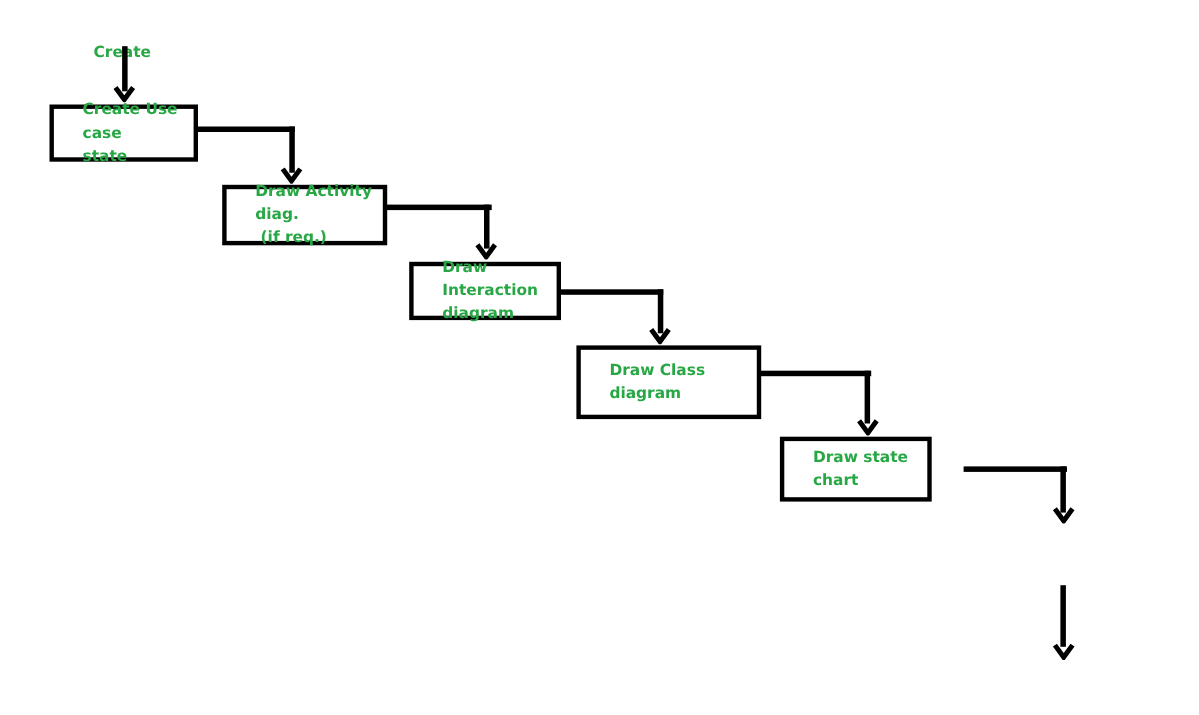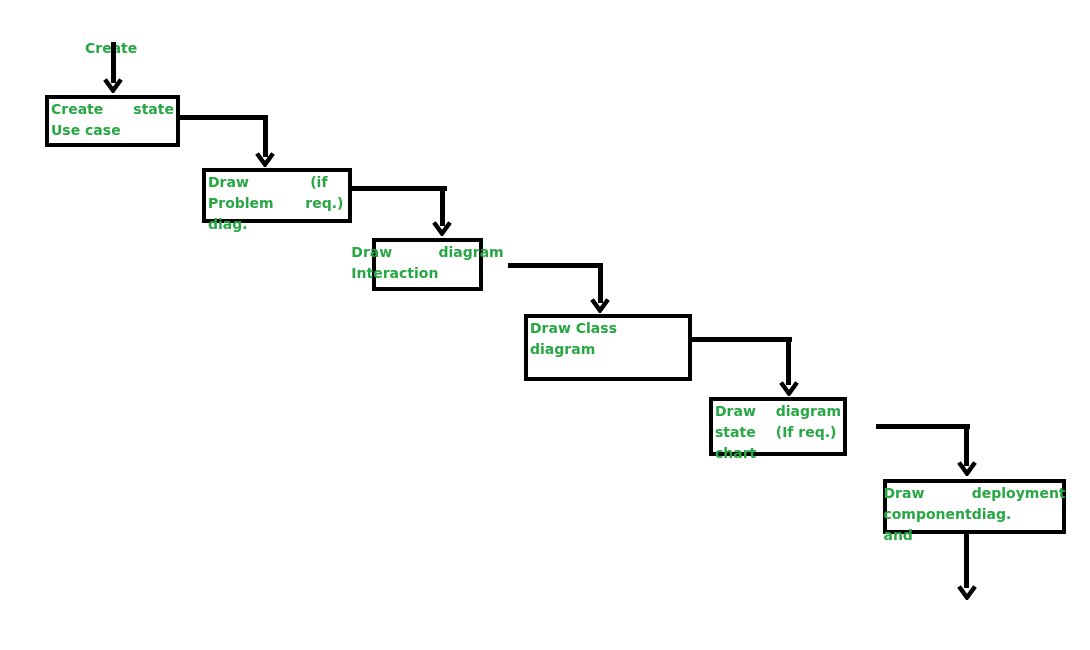--- a/index.html
+++ b/index.html
@@ -27,29 +27,29 @@
   .box{
     position:absolute;
     background:#ffffff;
     border:4px solid var(--line);
     box-sizing:border-box;
     color:var(--green);
     font-weight:bold;
     font-size:14px;
     line-height:21px;
     display:flex;
-    flex-direction:row;
+    flex-direction:column;
     justify-content:center;
-    padding-left:2px;
+    padding-left:26px;
     padding-right:2px;
     white-space:pre-wrap;
   }
   #box1{left:45px; top:95px; width:135px;height:52px;}
   #box2{left:202px;top:168px;width:150px;height:55px;}
-  #box3{left:372px;top:238px;width:111px;height:53px;}
+  #box3{left:372px;top:238px;width:138px;height:53px;}
   #box4{left:524px;top:314px;width:168px;height:67px;}
   #box5{left:709px;top:397px;width:138px;height:59px;}
   #box6{left:883px;top:479px;width:183px;height:55px;}
   .seg{position:absolute;background:var(--line);}
   .seg.h{height:5px;}
   .seg.v{width:5px;}
   #a1v{left:111px;top:42px; height:41px;}
   #c1h{left:178px;top:115px;width:90px;}
   #c1v{left:263px;top:115px;height:42px;}
   #c2h{left:350px;top:186px;width:97px;}
@@ -90,21 +90,21 @@
     <div>state</div>
   </div>
 
   <div class="seg h" id="c1h"></div>
   <div class="seg v" id="c1v"></div>
   <svg class="arrowhead" id="ah2" viewBox="0 0 22 15">
       <path d="M3 1.5 L11 12.5 L19 1.5" fill="none" stroke="#000000" stroke-width="4.5"></path>
     </svg>
 
   <div class="box" id="box2">
-    <div>Draw Problem diag.</div>
+    <div>Draw Activity diag.</div>
     <div> (if req.)</div>
   </div>
 
   <div class="seg h" id="c2h"></div>
   <div class="seg v" id="c2v"></div>
   <svg class="arrowhead" id="ah3" viewBox="0 0 22 15">
       <path d="M3 1.5 L11 12.5 L19 1.5" fill="none" stroke="#000000" stroke-width="4.5"></path>
     </svg>
 
   <div class="box" id="box3">
@@ -123,33 +123,28 @@
   </div>
 
   <div class="seg h" id="c4h"></div>
   <div class="seg v" id="c4v"></div>
   <svg class="arrowhead" id="ah5" viewBox="0 0 22 15">
       <path d="M3 1.5 L11 12.5 L19 1.5" fill="none" stroke="#000000" stroke-width="4.5"></path>
     </svg>
 
   <div class="box" id="box5">
     <div>Draw state chart</div>
-    <div>diagram (If req.)</div>
   </div>
 
   <div class="seg h" id="c5h"></div>
   <div class="seg v" id="c5v"></div>
   <svg class="arrowhead" id="ah6" viewBox="0 0 22 15">
       <path d="M3 1.5 L11 12.5 L19 1.5" fill="none" stroke="#000000" stroke-width="4.5"></path>
     </svg>
 
-  <div class="box" id="box6">
-    <div>Draw component and</div>
-    <div>deployment diag.</div>
-  </div>
 
   <div class="seg v" id="a6v"></div>
   <svg class="arrowhead" id="ah7" viewBox="0 0 22 15">
       <path d="M3 1.5 L11 12.5 L19 1.5" fill="none" stroke="#000000" stroke-width="4.5"></path>
     </svg>
 
   <div class="flow-label" id="end-label">
     
   </div>
 

